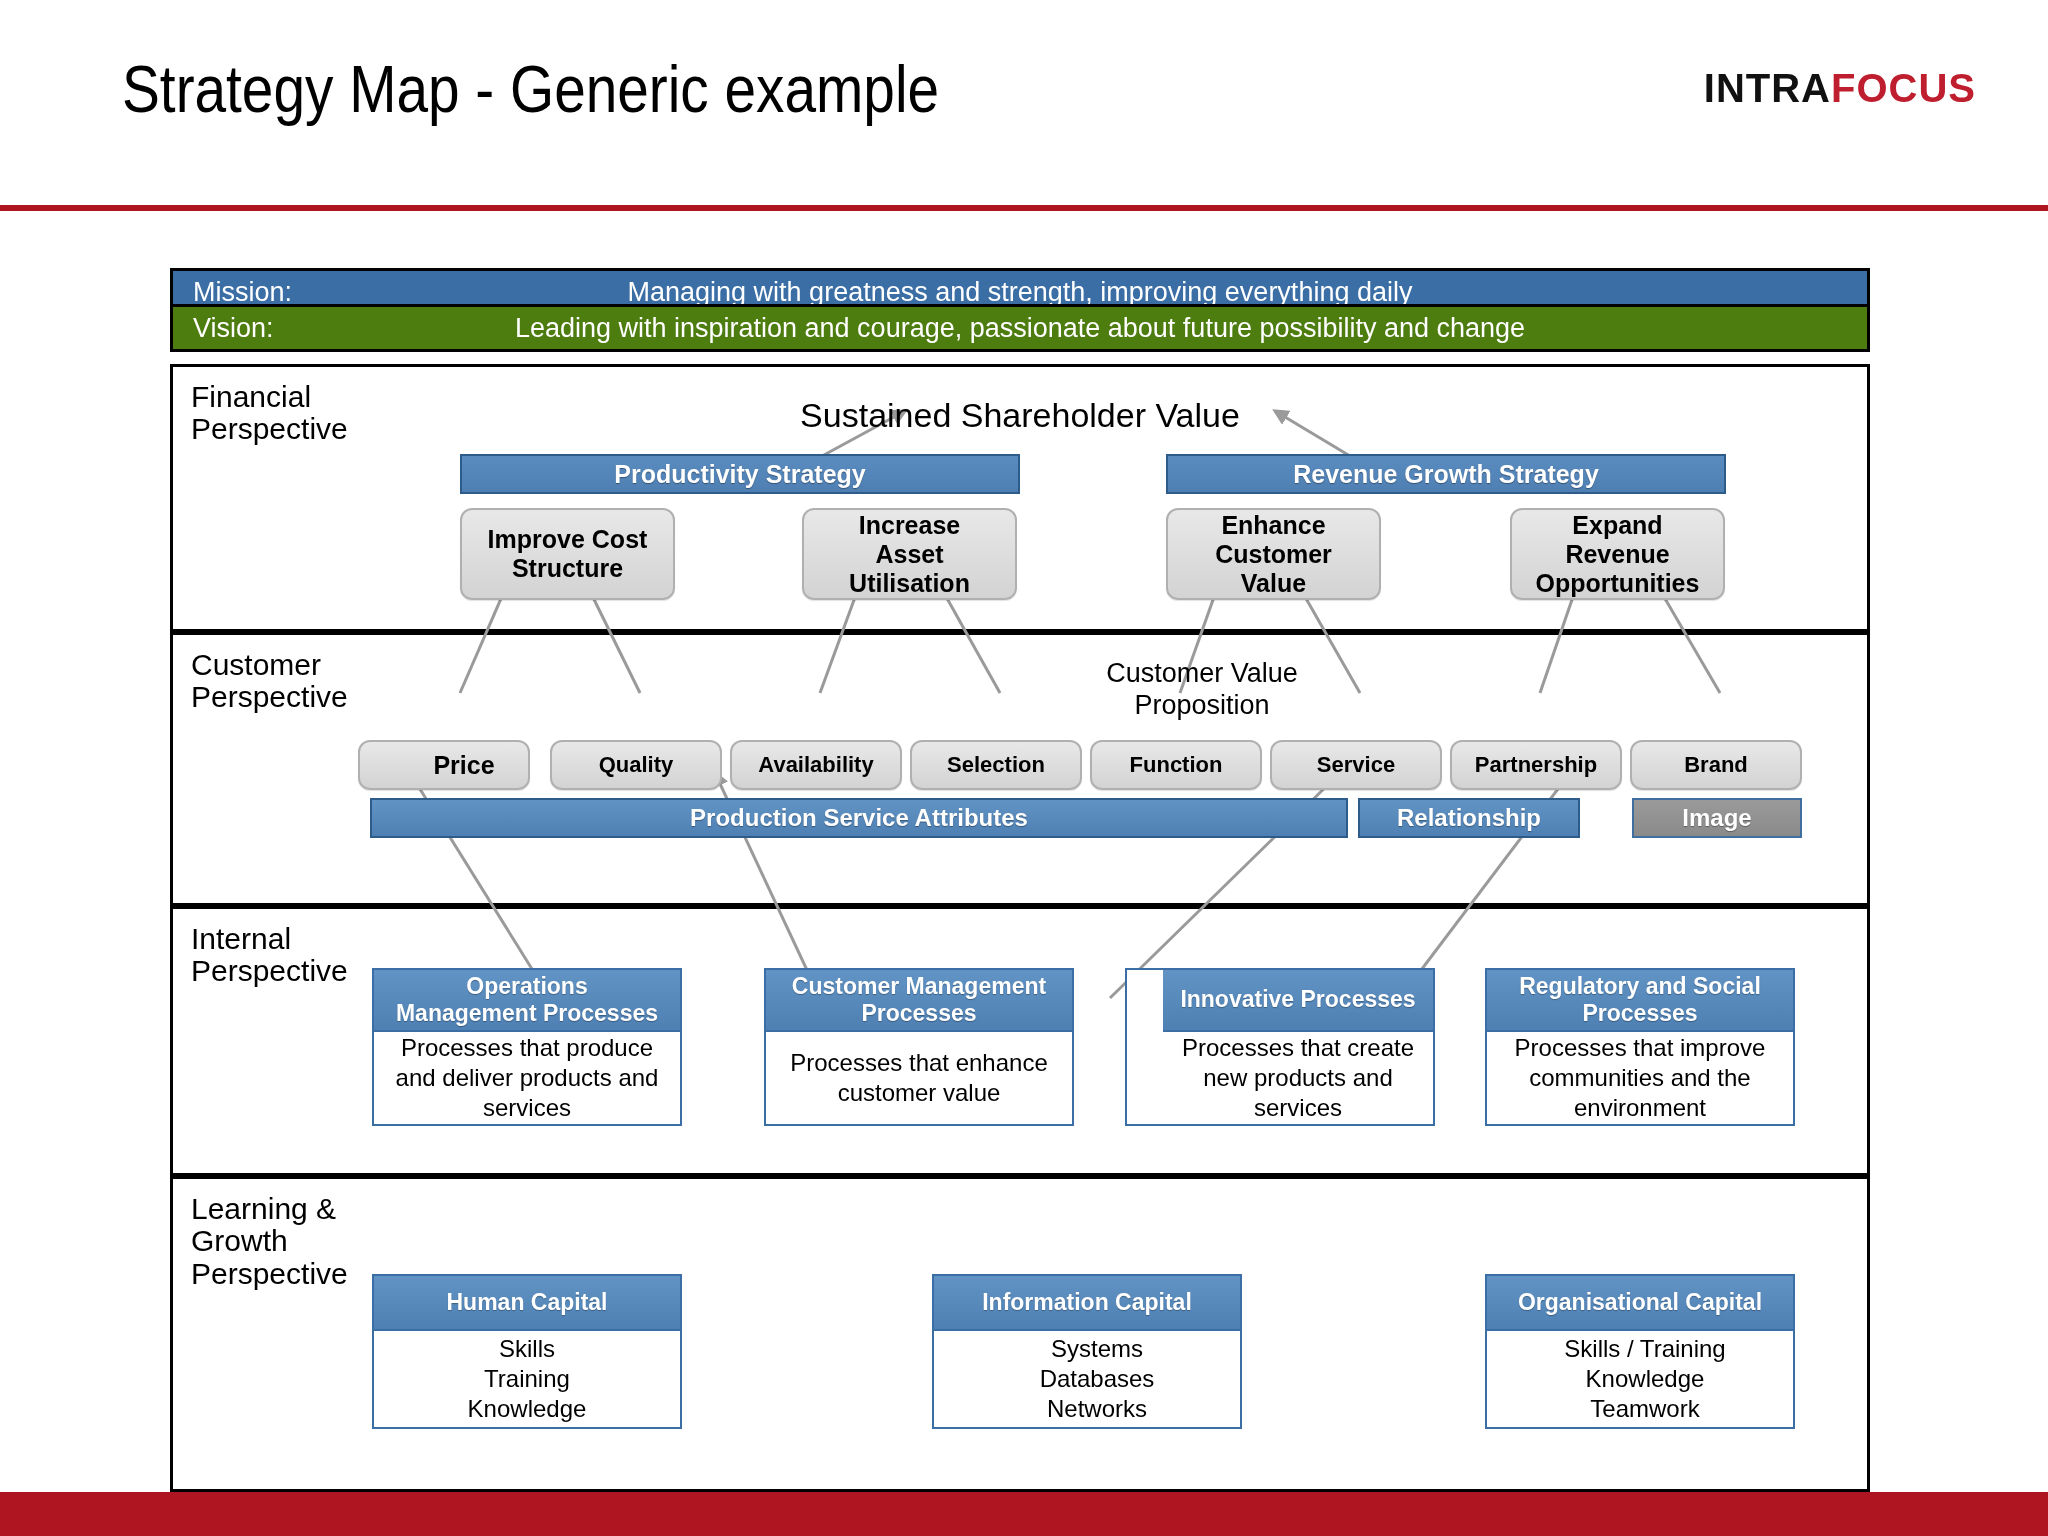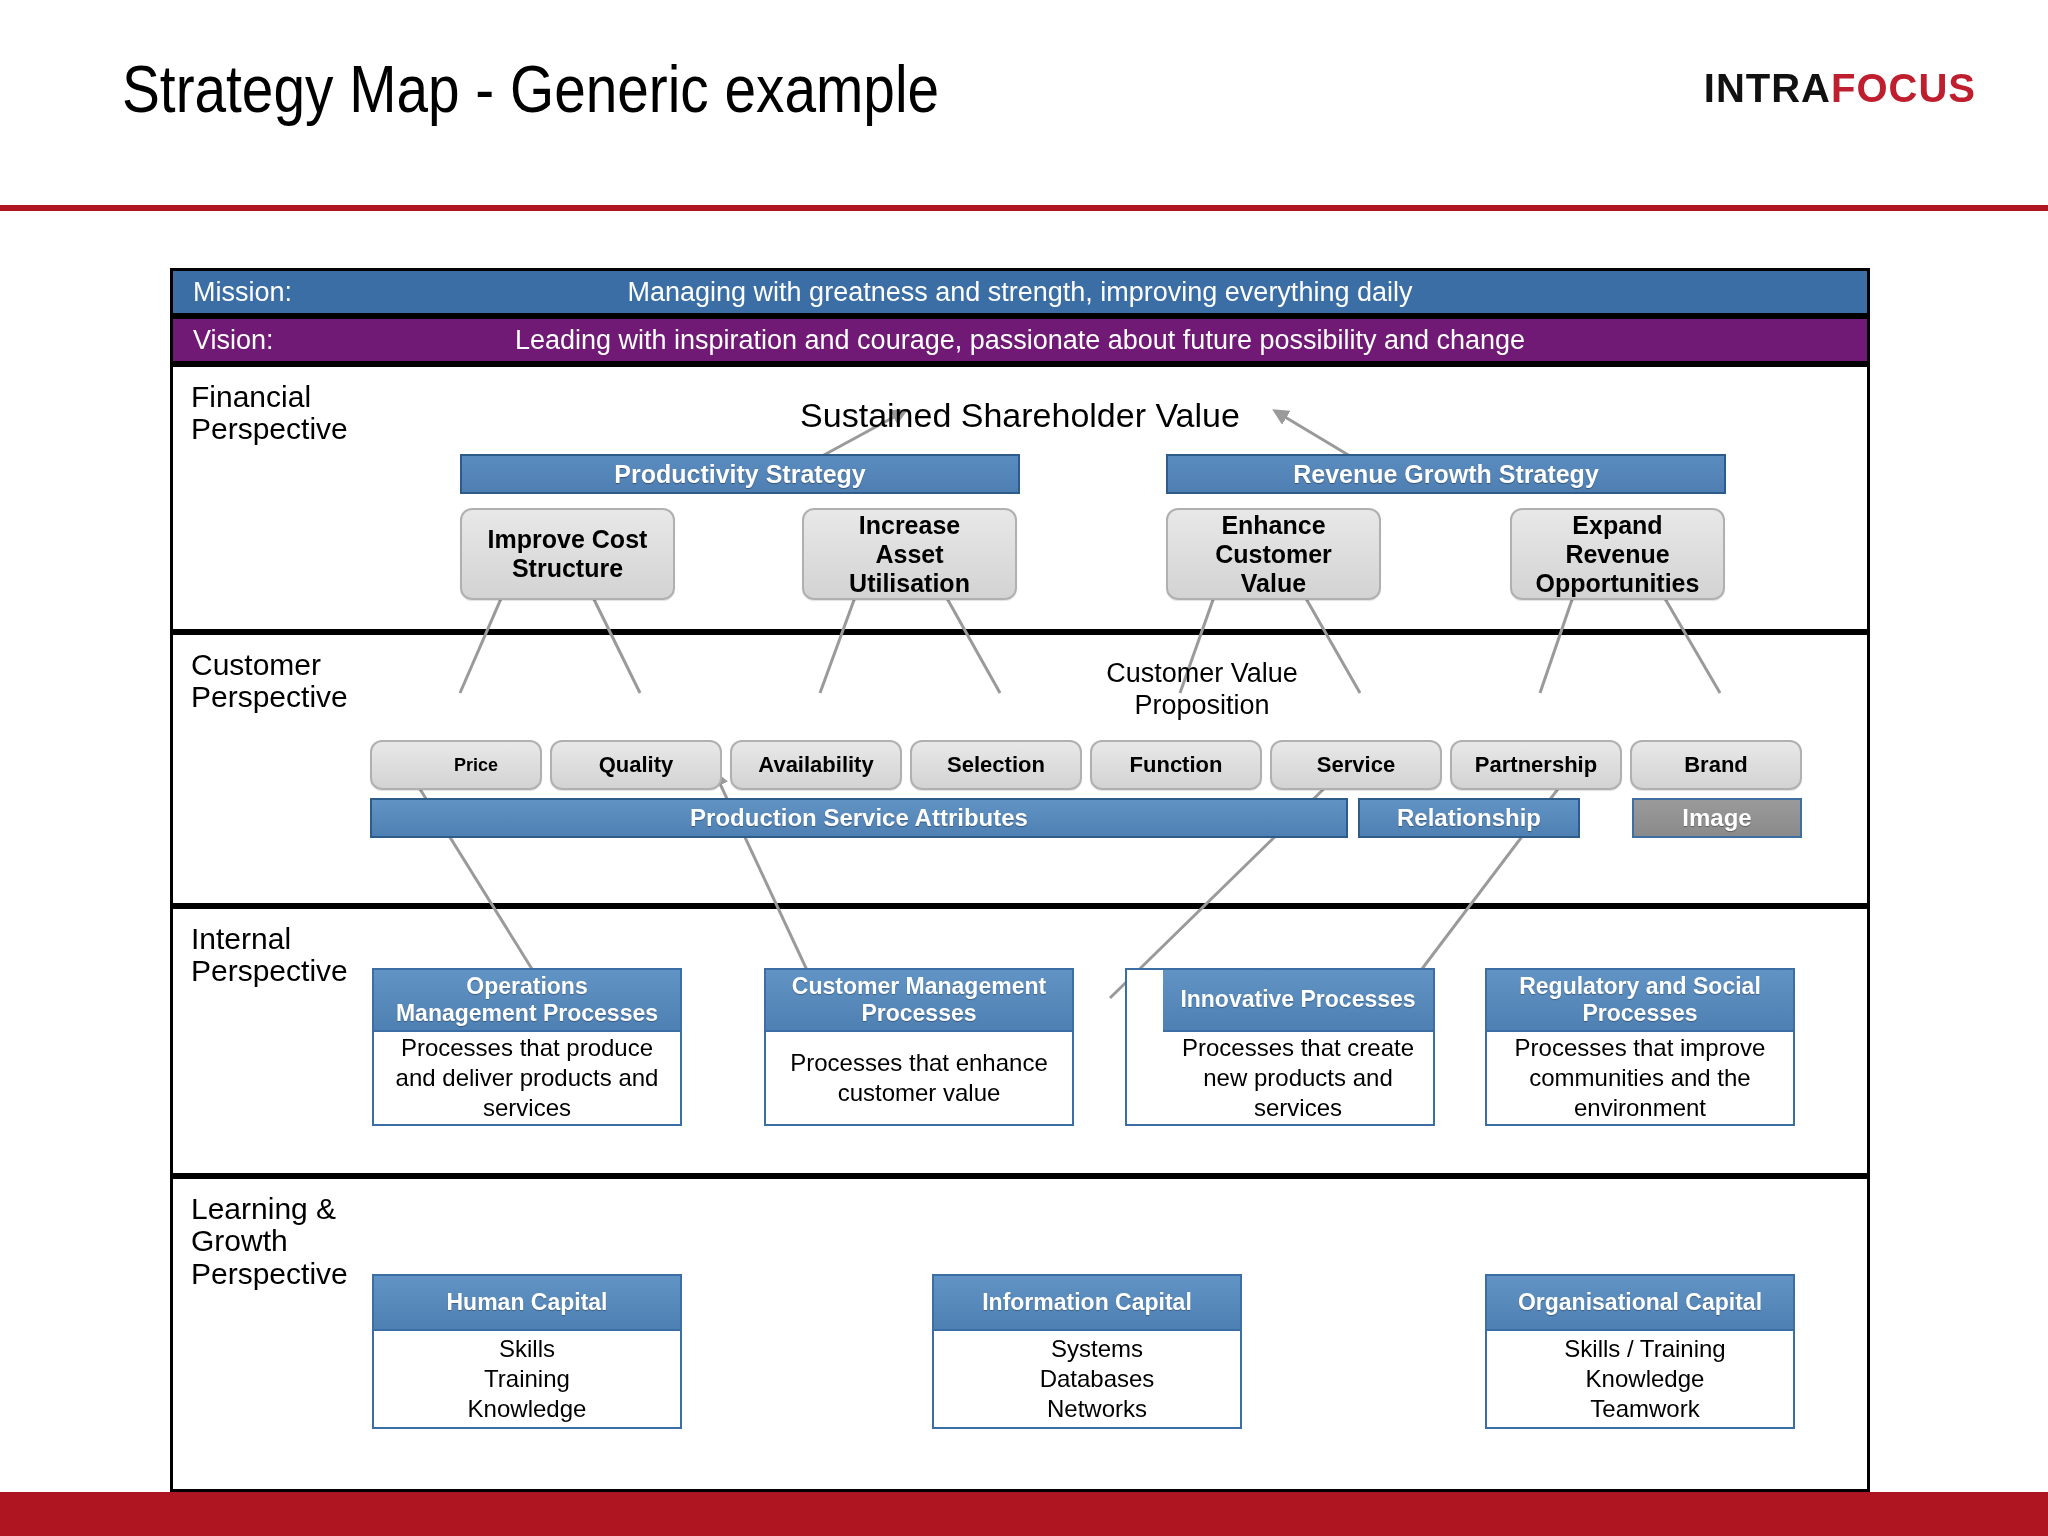--- a/index.html
+++ b/index.html
@@ -54,21 +54,21 @@
   }
   .topbar .lbl{
     position:absolute;left:20px;top:50%;transform:translateY(-50%);
     font-size:27px;
   }
   .topbar .txt{
     position:absolute;left:0;right:0;top:50%;transform:translateY(-50%);
     text-align:center;font-size:27px;
   }
   #mission-bar{top:0;background:#3A6EA5;}
-  #vision-bar{top:48px;background:#701a75;}
+  #vision-bar{top:36px;background:#4d7c0f;}
 
   #band-financial{top:96px;height:268px;}
   #band-customer{top:364px;height:274px;}
   #band-internal{top:638px;height:270px;}
   #band-learning{top:908px;height:316px;}
 
   .band-label{
     position:absolute;left:18px;top:14px;
     font-size:30px;line-height:1.08;color:#000;
     white-space:pre-line;
@@ -224,21 +224,21 @@
   <div class="node grey-box" style="left: 996px; top: 240px; width: 215px; height: 92px; font-size: 25px; white-space: pre-line;">Enhance
 Customer
 Value</div>
   <div class="node grey-box" style="left: 1340px; top: 240px; width: 215px; height: 92px; font-size: 25px; white-space: pre-line;">Expand
 Revenue
 Opportunities</div>
 
   <div id="cvp" style="left: 862px; top: 390px; width: 340px; white-space: pre-line;">Customer Value
 Proposition</div>
 
-  <div class="node grey-box" style="left:200px;top:472px;width:172px;height:50px;font-size:18px;padding-left:40px;">Price</div>
+  <div class="node grey-box" style="left:188px;top:472px;width:172px;height:50px;font-size:25px;padding-left:40px;">Price</div>
   <div class="node grey-box" style="left:380px;top:472px;width:172px;height:50px;font-size:22px;">Quality</div>
   <div class="node grey-box" style="left:560px;top:472px;width:172px;height:50px;font-size:22px;">Availability</div>
   <div class="node grey-box" style="left:740px;top:472px;width:172px;height:50px;font-size:22px;">Selection</div>
   <div class="node grey-box" style="left:920px;top:472px;width:172px;height:50px;font-size:22px;">Function</div>
   <div class="node grey-box" style="left:1100px;top:472px;width:172px;height:50px;font-size:22px;">Service</div>
   <div class="node grey-box" style="left:1280px;top:472px;width:172px;height:50px;font-size:22px;">Partnership</div>
   <div class="node grey-box" style="left:1460px;top:472px;width:172px;height:50px;font-size:22px;">Brand</div>
 
   <div class="node blue-bar" style="left:200px;top:530px;width:978px;height:40px;">Production Service Attributes</div>
   <div class="node blue-bar" style="left:1188px;top:530px;width:222px;height:40px;">Relationship</div>

